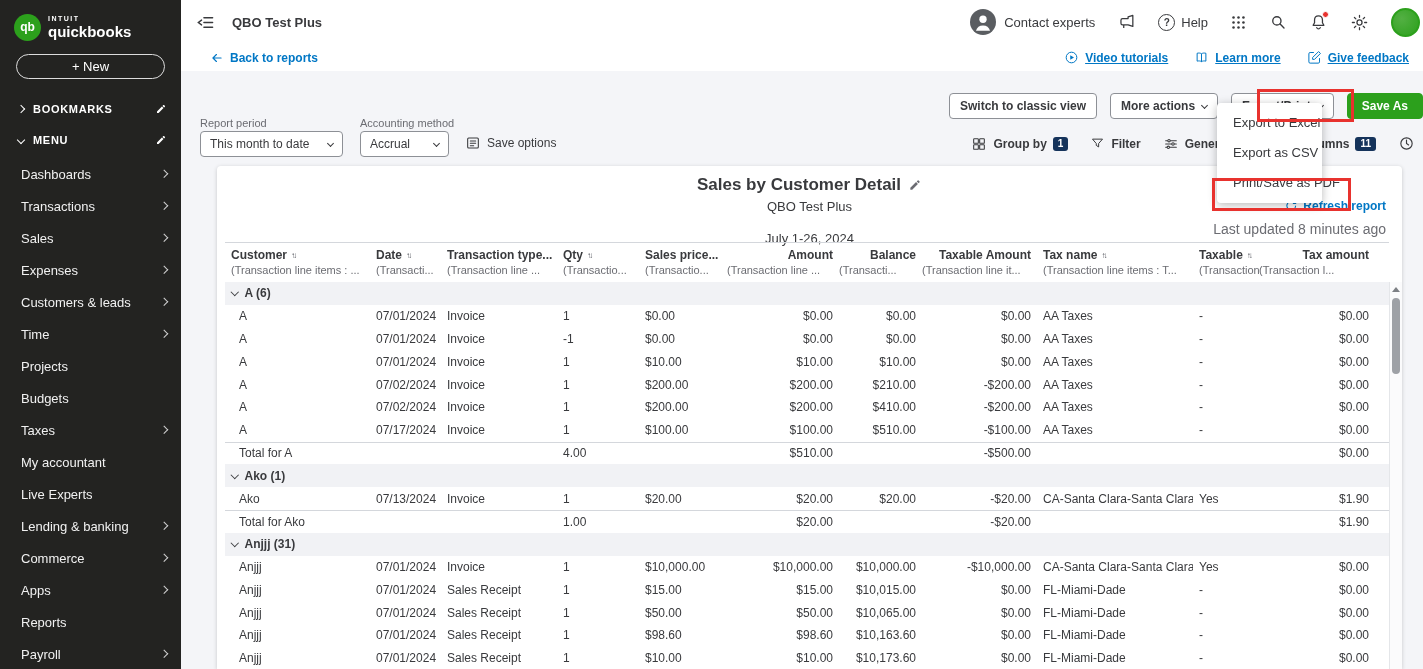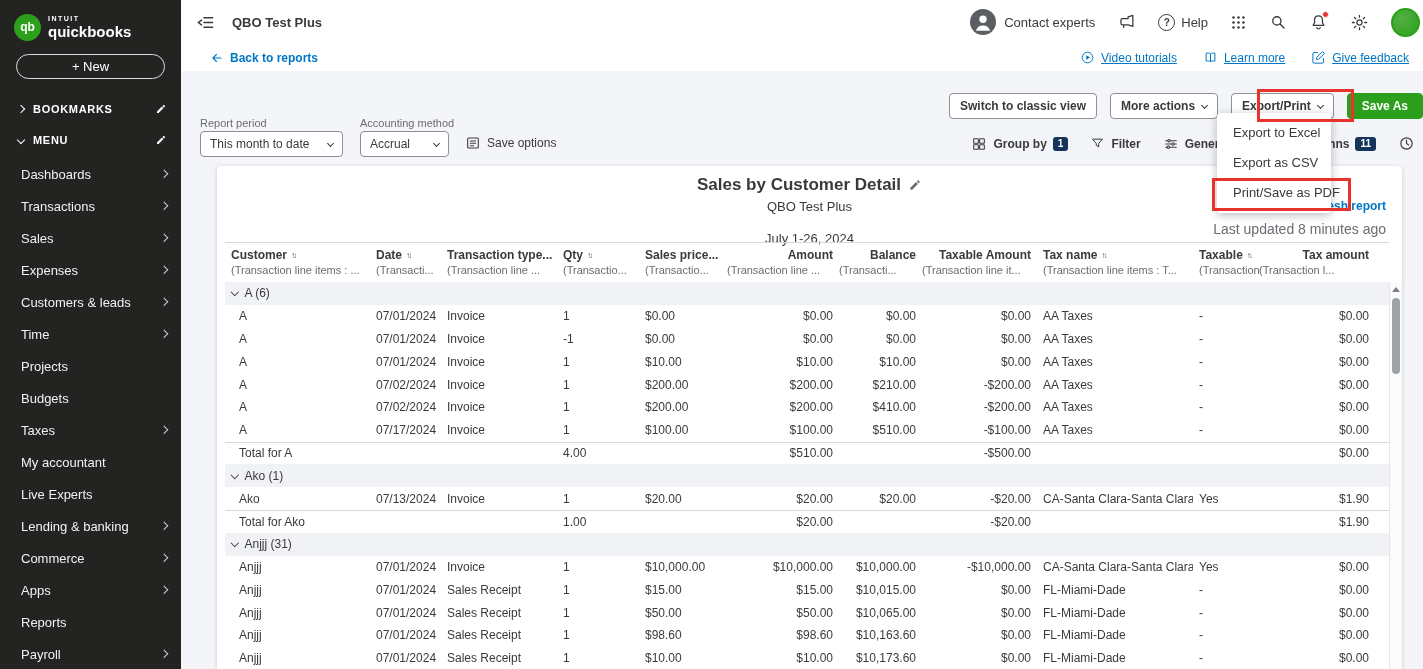--- a/index.html
+++ b/index.html
@@ -38,21 +38,21 @@
   .help-grp{display:flex;align-items:center;gap:6px;font-size:13px;cursor:pointer}
   .q-circle{width:17px;height:17px;border-radius:50%;border:1.6px solid #393a3d;font-size:10px;font-weight:700;display:flex;align-items:center;justify-content:center}
   .bell-wrap{position:relative;cursor:pointer}
   .bell-dot{position:absolute;top:-2px;right:-1px;width:7px;height:7px;border-radius:50%;background:#e8322e;border:1.5px solid #fff}
   .avatar-user{width:29px;height:29px;border-radius:50%;background:radial-gradient(circle at 35% 35%,#53b043,#2ca01c);border:2px solid #2ca01c;cursor:pointer}
 
   
   .subbar{position:absolute;left:181px;top:44px;right:0;height:27px;background:#fff;display:flex;align-items:center;justify-content:space-between;padding:0 14px 0 29px;z-index:4}
   .back-link{display:flex;align-items:center;gap:6px;font-size:12px;font-weight:700;color:#0077c5;cursor:pointer}
   .sub-links{display:flex;align-items:center;gap:26px}
-  .sub-link{display:flex;align-items:center;gap:6px;font-size:12px;font-weight:400;color:#0077c5;cursor:pointer}
+  .sub-link{display:flex;align-items:center;gap:6px;font-size:12px;font-weight:700;color:#0077c5;cursor:pointer}
   .sub-link .txt{text-decoration:underline}
 
   
   .content{position:absolute;left:181px;top:71px;right:0;bottom:0;background:#f4f5f8}
   .actions-row{position:absolute;top:22px;right:0;display:flex;gap:13px;z-index:30}
   .btn{height:26px;border-radius:4px;border:1px solid #8d9096;background:#fff;font-size:12px;font-weight:700;font-family:inherit;color:#393a3d;padding:0 10px;display:flex;align-items:center;gap:7px;cursor:pointer}
   .btn .chev{width:5px;height:5px;margin-top:-2px}
   .btn-green{background:#2ca01c;border-color:#2ca01c;color:#fff;padding:0 14px}
 
   .flt-label{position:absolute;font-size:11px;color:#6b6c72}
@@ -80,37 +80,37 @@
   .th{overflow:hidden;white-space:nowrap;cursor:pointer}
   .th-l1{display:flex;align-items:center;gap:4px;font-size:12px;font-weight:700}
   .th-l2{font-size:11px;color:#6b6c72;margin-top:2px}
   .th.al{padding-left:6px}
   .th.ar{padding-right:6px}
   .th.ar .th-l1{justify-content:flex-end}
   .th.last{padding-right:20px}
   .sort{font-size:8px;letter-spacing:-2px;color:#50525a;font-weight:400}
 
   .tbl-body{position:absolute;top:116px;left:8px;right:13px;bottom:0;overflow:hidden}
-  .grow{height:22.8px;display:flex;align-items:center;gap:7px;background:#f1f2f5;font-size:12px;font-weight:400;padding-left:7px;cursor:pointer}
+  .grow{height:22.8px;display:flex;align-items:center;gap:7px;background:#f1f2f5;font-size:12px;font-weight:700;padding-left:7px;cursor:pointer}
   .gchev{width:5.5px;height:5.5px;margin-top:-3px;color:#393a3d}
   .trow{display:grid;grid-template-columns:var(--cols);height:22.8px;align-items:center;font-size:12px;cursor:pointer}
   .trow.total{border-top:1px solid #d4d7dc}
   .td{white-space:nowrap;overflow:hidden}
   .td.al{padding-left:6px}
   .td.ar{text-align:right;padding-right:6px}
   .td.first{padding-left:14px}
   .td.last{padding-right:20px}
 
   .vscroll{position:absolute;top:116px;right:0;width:13px;bottom:0;background:#fbfbfc;border-left:1px solid #e4e6e9}
   .vs-up{height:14px;display:flex;align-items:center;justify-content:center;cursor:pointer}
   .vs-up i{width:0;height:0;border-left:4px solid transparent;border-right:4px solid transparent;border-bottom:5px solid #7d8085}
   .vs-thumb{position:absolute;top:16px;left:2px;width:8px;height:76px;background:#9ea1a6;border-radius:4px;cursor:grab}
 
   
-  .dropdown{position:absolute;left:1036px;top:42px;width:114px;background:#fff;border-radius:4px;box-shadow:0 2px 10px rgba(0,0,0,.28);padding:5px 0;z-index:40}
+  .dropdown{position:absolute;left:1036px;top:32px;width:105px;background:#fff;border-radius:4px;box-shadow:0 2px 10px rgba(0,0,0,.28);padding:5px 0;z-index:40}
   .menu-item{height:30px;line-height:30px;padding-left:16px;font-size:13px;cursor:pointer;white-space:nowrap}
   .ann{position:absolute;border:3px solid #e8322e;z-index:60;pointer-events:none}
   .ann-export{left:1076px;top:18px;width:97px;height:33px}
   .ann-pdf{left:1031px;top:107px;width:139px;height:33px}
 </style>
 </head>
 <body>
 
 <aside class="sidebar">
   <div class="brand">

